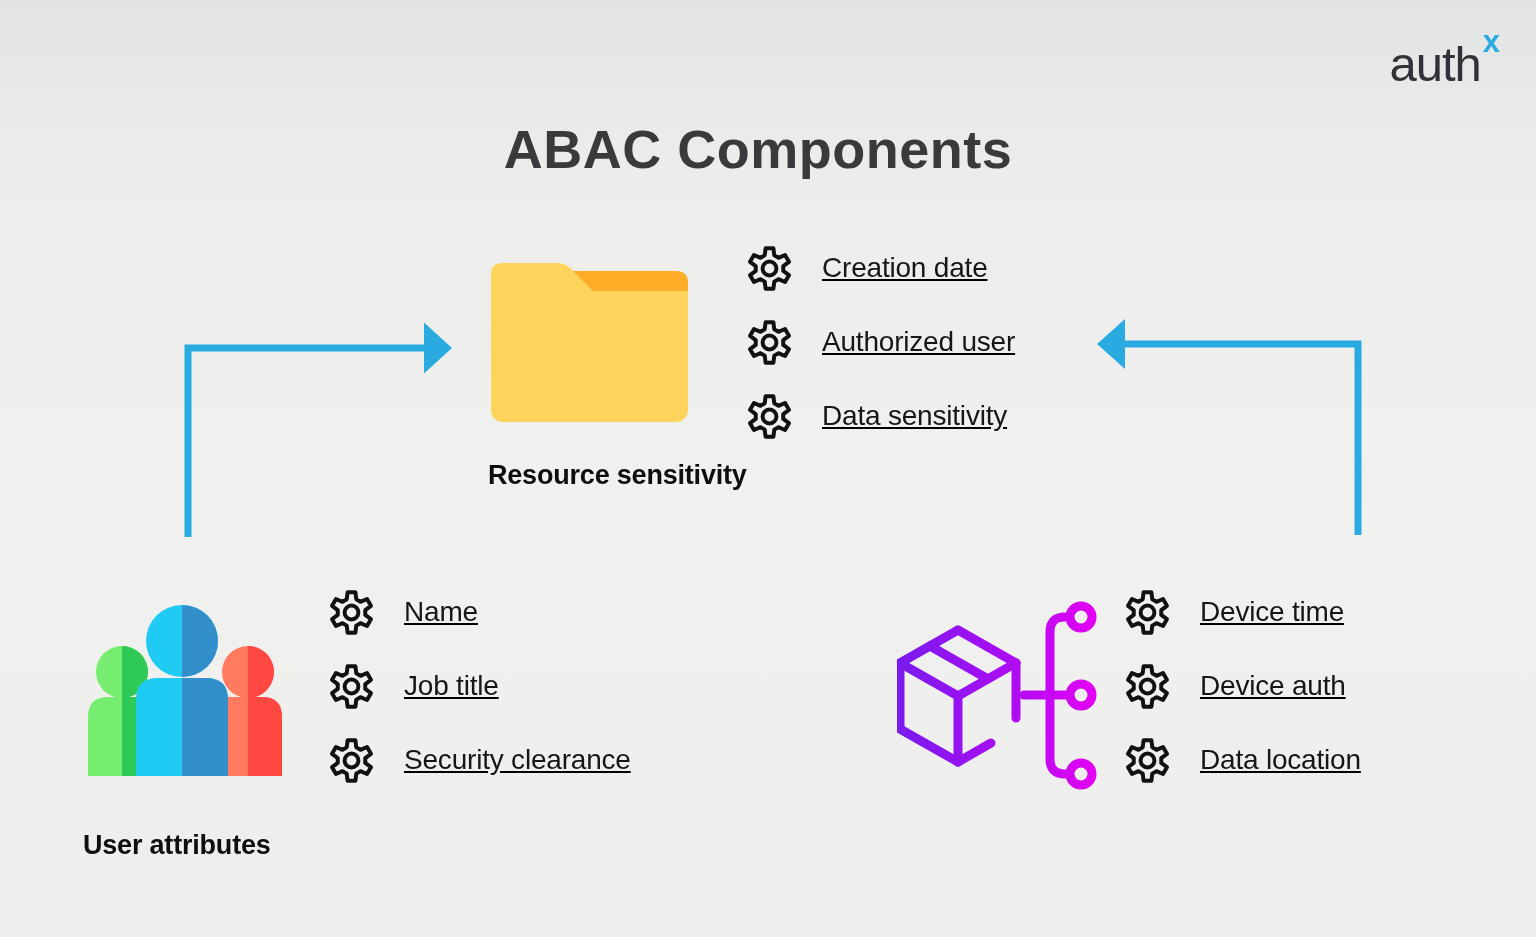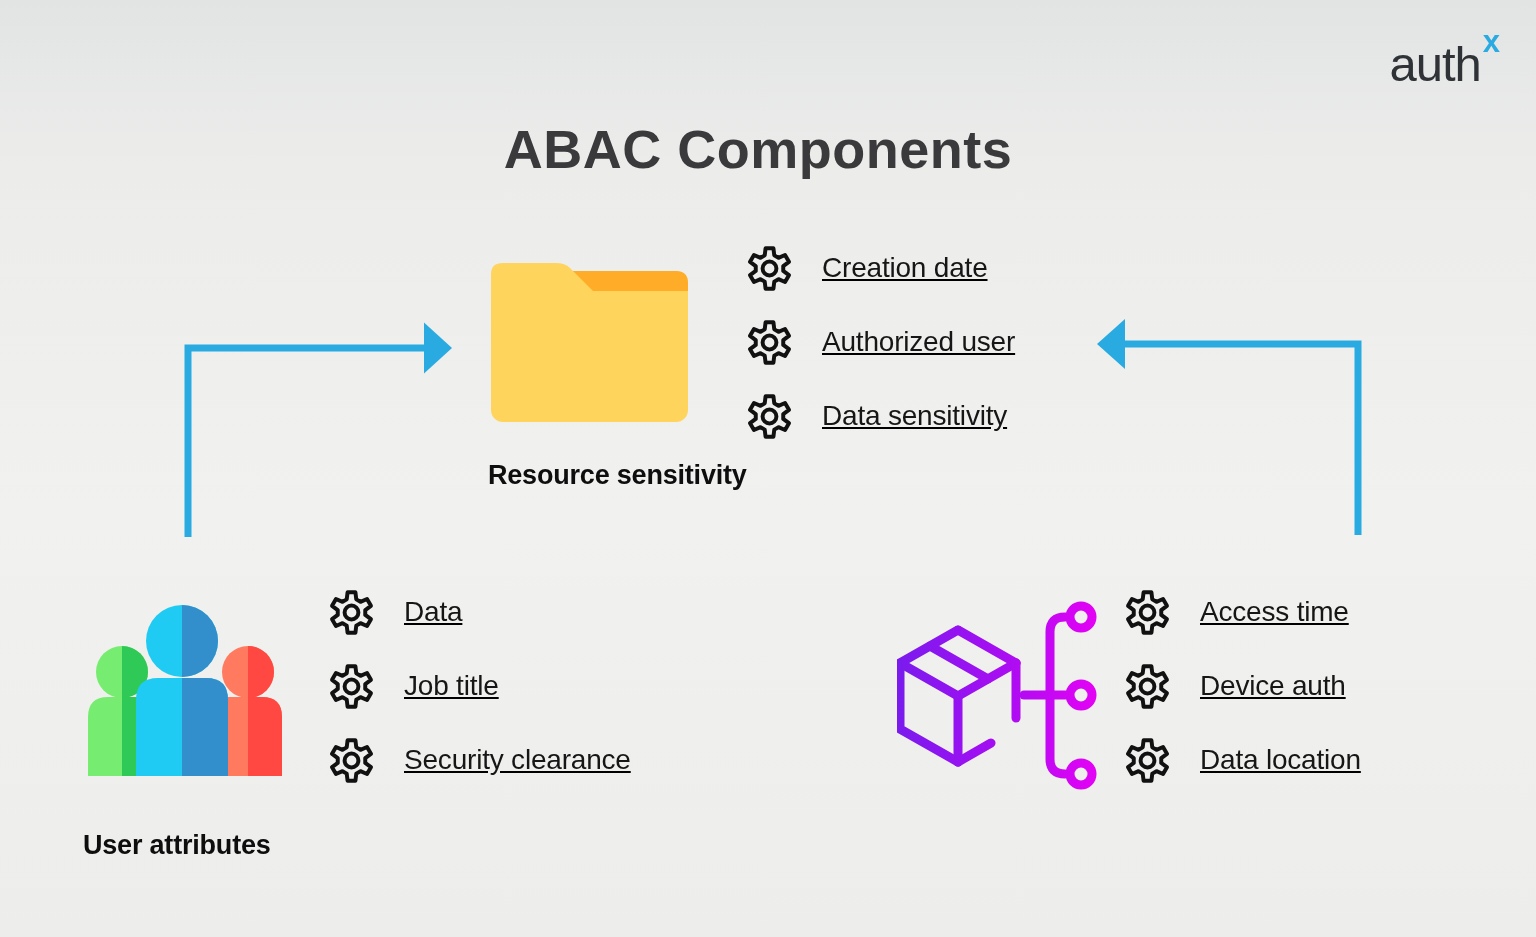--- a/index.html
+++ b/index.html
@@ -133,21 +133,21 @@
         <circle cx="97" cy="39" r="36"></circle>
     </g>
   </svg>
   <div class="group-label" style="left:83px;top:830px">User attributes</div>
 
   <div class="attr-list" style="left:328px;top:588px">
     <div class="attr-row">
       <svg class="gear" viewBox="0 0 32 32">
           <use href="#gear"></use>
         </svg>
-      <span class="attr-text">Data</span>
+      <span class="attr-text">Name</span>
     </div>
     <div class="attr-row">
       <svg class="gear" viewBox="0 0 32 32">
           <use href="#gear"></use>
         </svg>
       <span class="attr-text">Job title</span>
     </div>
     <div class="attr-row">
       <svg class="gear" viewBox="0 0 32 32">
           <use href="#gear"></use>
@@ -180,21 +180,21 @@
       <circle cx="184" cy="95" r="11"></circle>
       <circle cx="184" cy="174" r="11"></circle>
     </g>
   </svg>
 
   <div class="attr-list" style="left:1124px;top:588px">
     <div class="attr-row">
       <svg class="gear" viewBox="0 0 32 32">
           <use href="#gear"></use>
         </svg>
-      <span class="attr-text">Access time</span>
+      <span class="attr-text">Device time</span>
     </div>
     <div class="attr-row">
       <svg class="gear" viewBox="0 0 32 32">
           <use href="#gear"></use>
         </svg>
       <span class="attr-text">Device auth</span>
     </div>
     <div class="attr-row">
       <svg class="gear" viewBox="0 0 32 32">
           <use href="#gear"></use>

